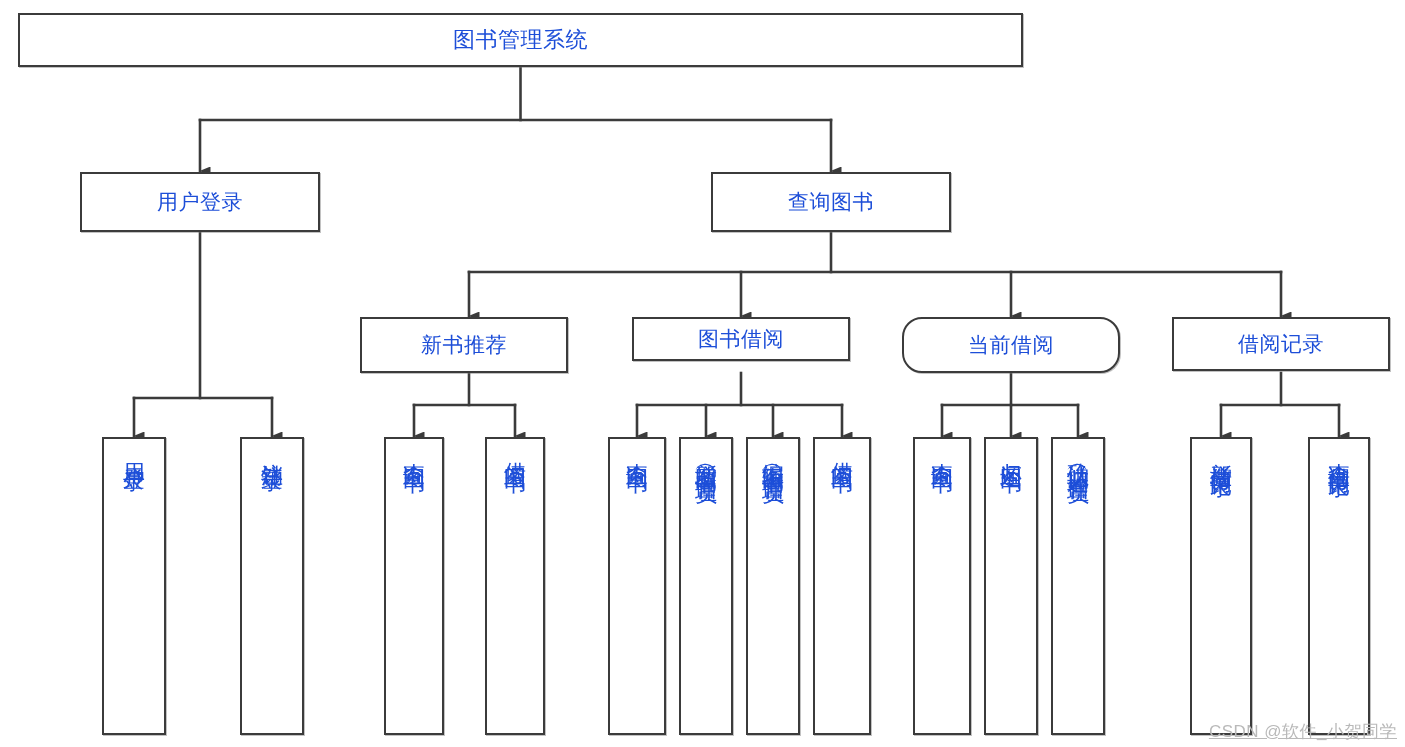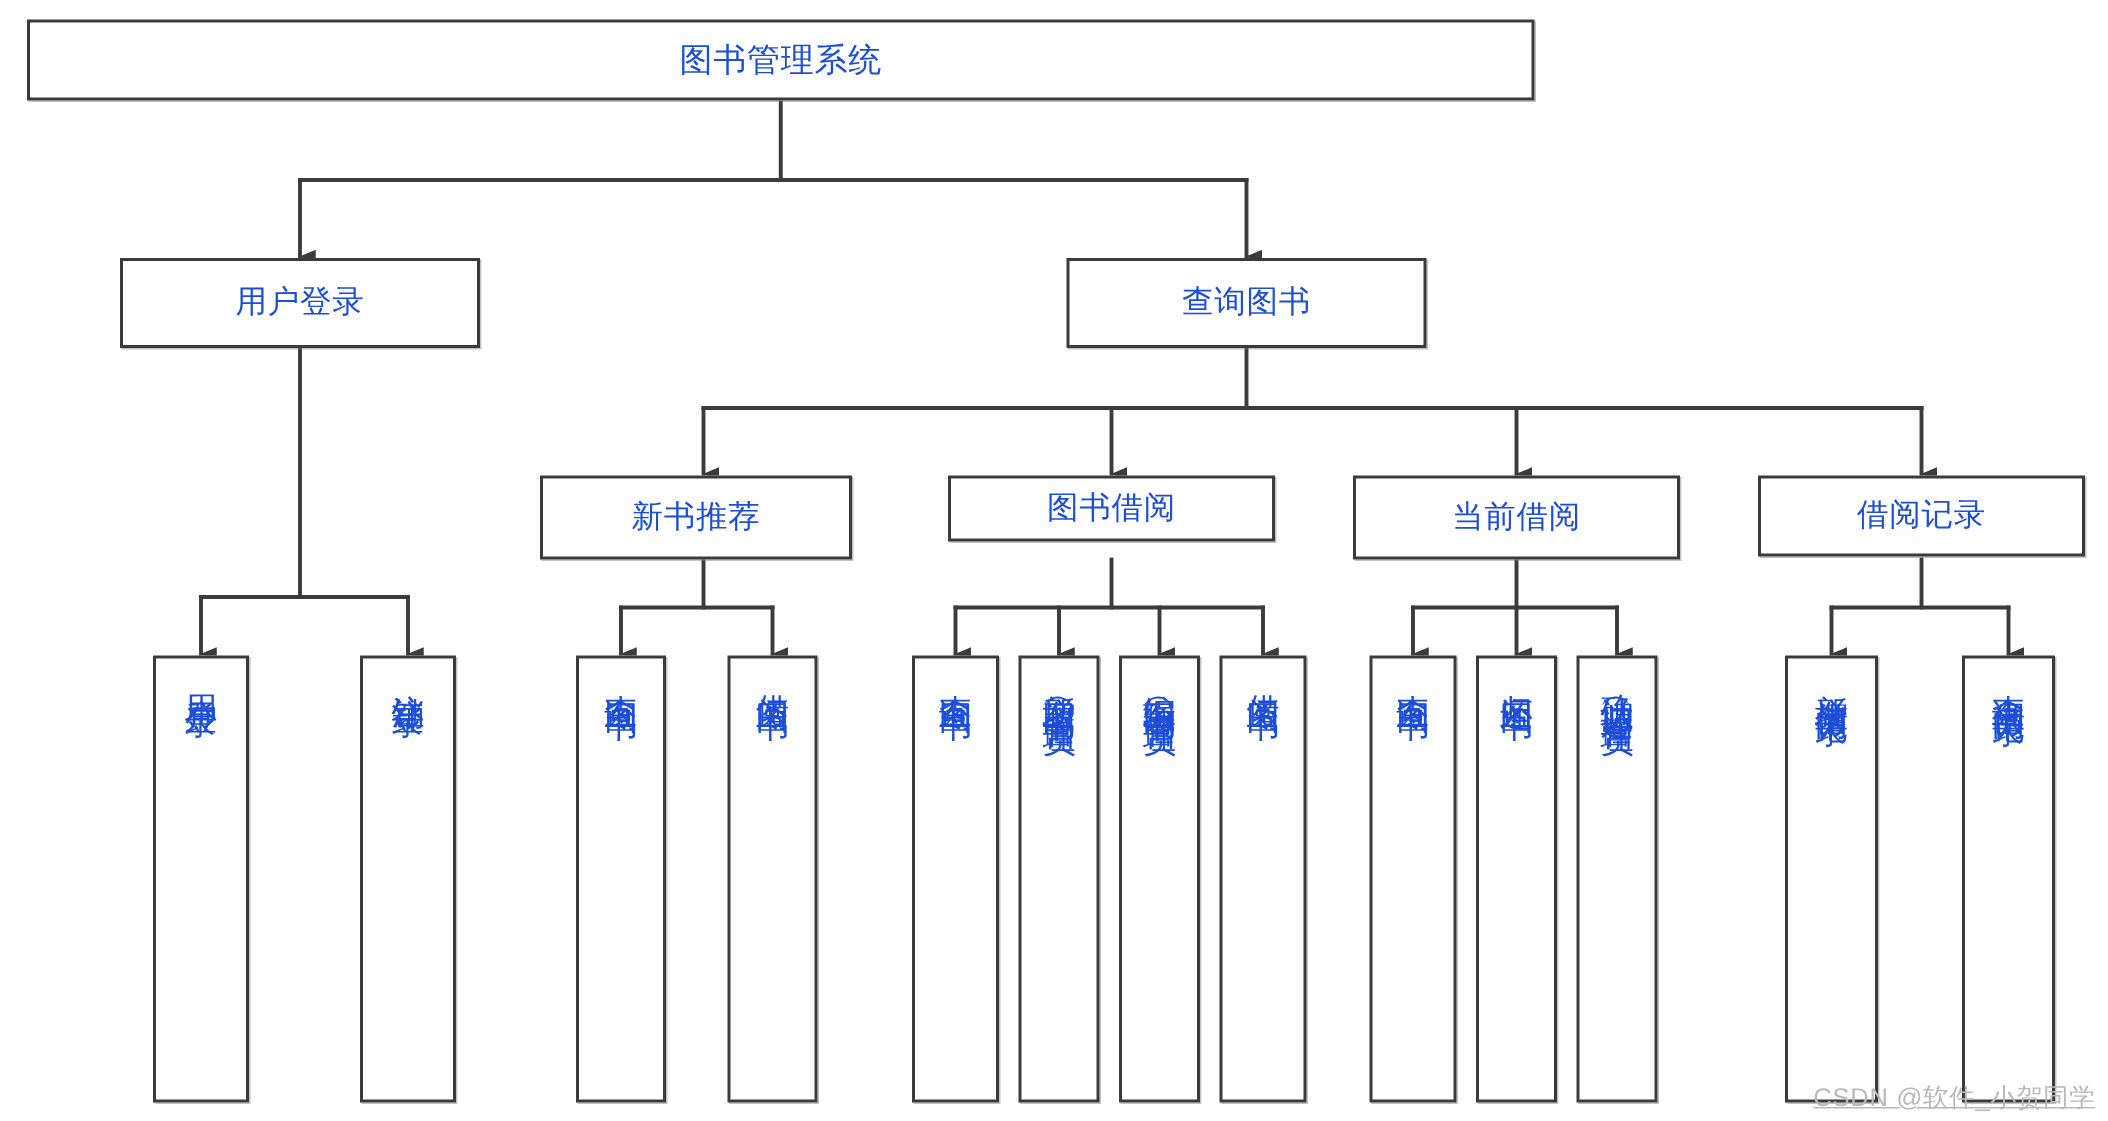--- a/index.html
+++ b/index.html
@@ -133,21 +133,21 @@
   <div class="node horiz" id="n-book-manage" style="left: 711px; top: 172px; width: 240px; height: 60px;">
     <span class="label">查询图书</span>
   </div>
 
   <div class="node horiz" id="n-new-book-rec" style="left: 360px; top: 317px; width: 208px; height: 56px;">
     <span class="label">新书推荐</span>
   </div>
   <div class="node horiz" id="n-book-borrow" style="left: 632px; top: 317px; width: 218px; height: 44px;">
     <span class="label">图书借阅</span>
   </div>
-  <div class="node horiz" id="n-current-borrow" style="left: 902px; top: 317px; width: 218px; height: 56px;">
+  <div class="node horiz" id="n-current-borrow" style="left: 902px; top: 317px; width: 218px; height: 56px; border-radius: 20px;">
     <span class="label">当前借阅</span>
   </div>
   <div class="node horiz" id="n-borrow-record" style="left: 1172px; top: 317px; width: 218px; height: 54px;">
     <span class="label">借阅记录</span>
   </div>
 
   <div class="node vert" id="n-leaf-user-login" style="left: 102px; top: 437px; width: 64px; height: 298px;">
     <span class="label">用户登录</span>
   </div>
   <div class="node vert" id="n-leaf-user-logout" style="left: 240px; top: 437px; width: 64px; height: 298px;">

